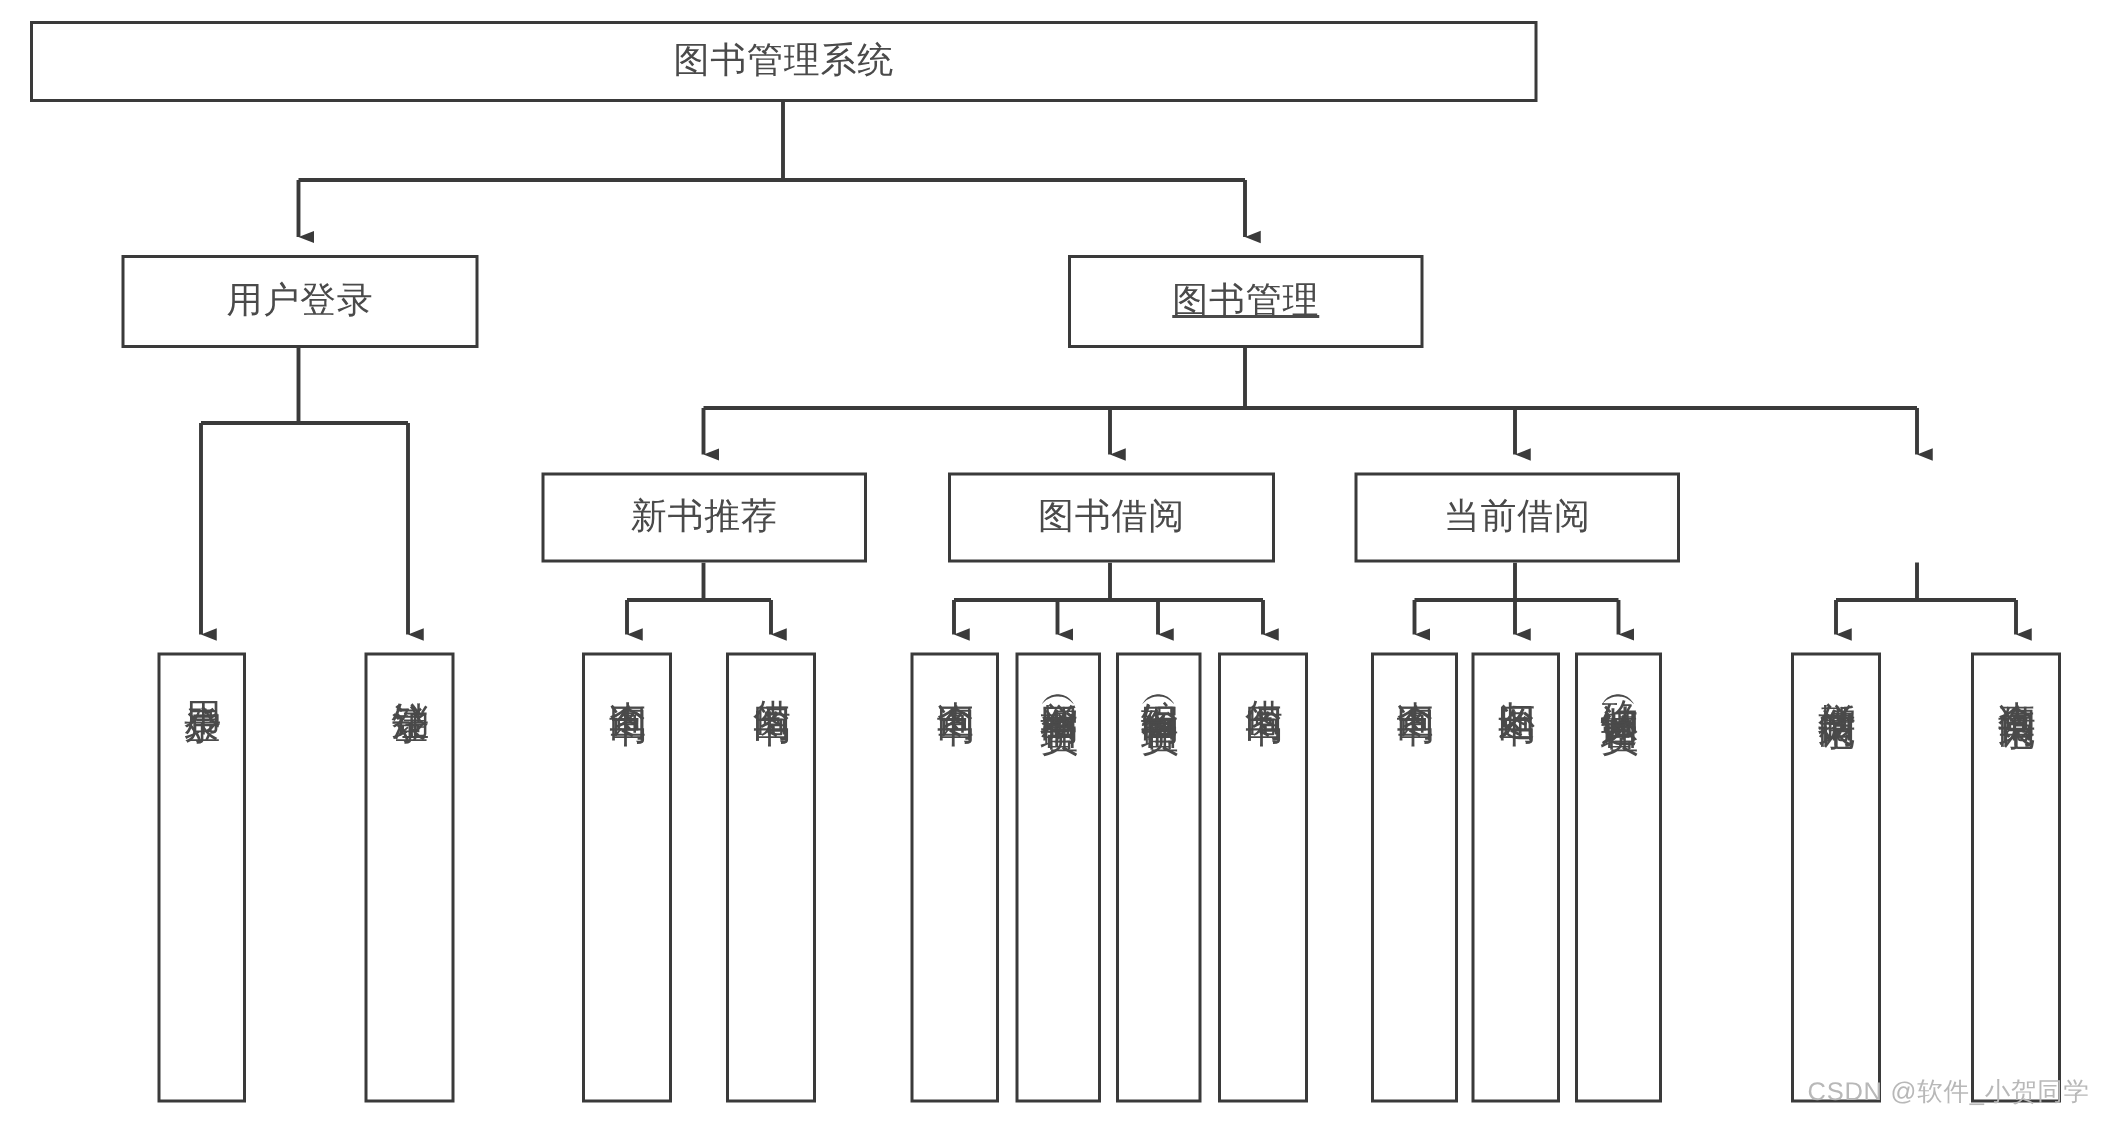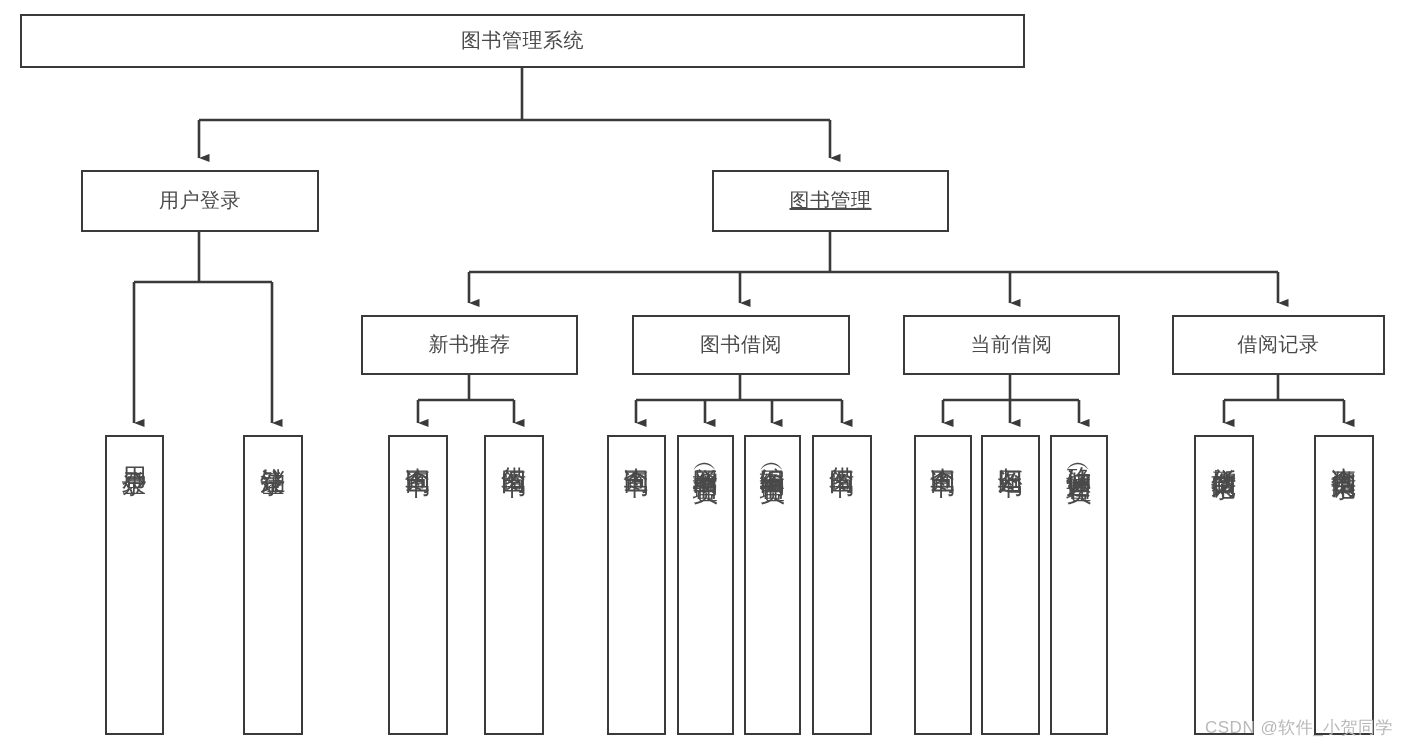--- a/index.html
+++ b/index.html
@@ -36,21 +36,21 @@
     color: #4a4a4a;
     letter-spacing: 0.5px;
   }
   .node-label {
     display: block;
     text-align: center;
     line-height: 1.18;
   }
   
   .node.horiz .node-label {
-    font-size: 20px;
+    font-size: 24px;
   }
   
   .node.vert {
     align-items: flex-start;
     padding-top: 10px;
   }
   .node.vert .node-label {
     writing-mode: vertical-rl;
     text-orientation: upright;
     font-size: 25px;
@@ -139,23 +139,20 @@
   </div>
 
   <div class="node horiz" style="left:903px; top:315px; width:217px; height:60px;">
     <span class="node-label">当前借阅</span>
   </div>
 
   <div class="node horiz" style="left:632px; top:315px; width:218px; height:60px;">
     <span class="node-label">图书借阅</span>
   </div>
 
-  <div class="node horiz" style="left:1172px; top:315px; width:213px; height:60px;">
-    <span class="node-label">借阅记录</span>
-  </div>
 
   <div class="node vert" style="left:105px; top:435px; width:59px; height:300px;">
     <span class="node-label">用户登录</span>
   </div>
 
   <div class="node vert" style="left:243px; top:435px; width:60px; height:300px;">
     <span class="node-label">注销登录</span>
   </div>
 
   <div class="node vert" style="left:388px; top:435px; width:60px; height:300px;">

